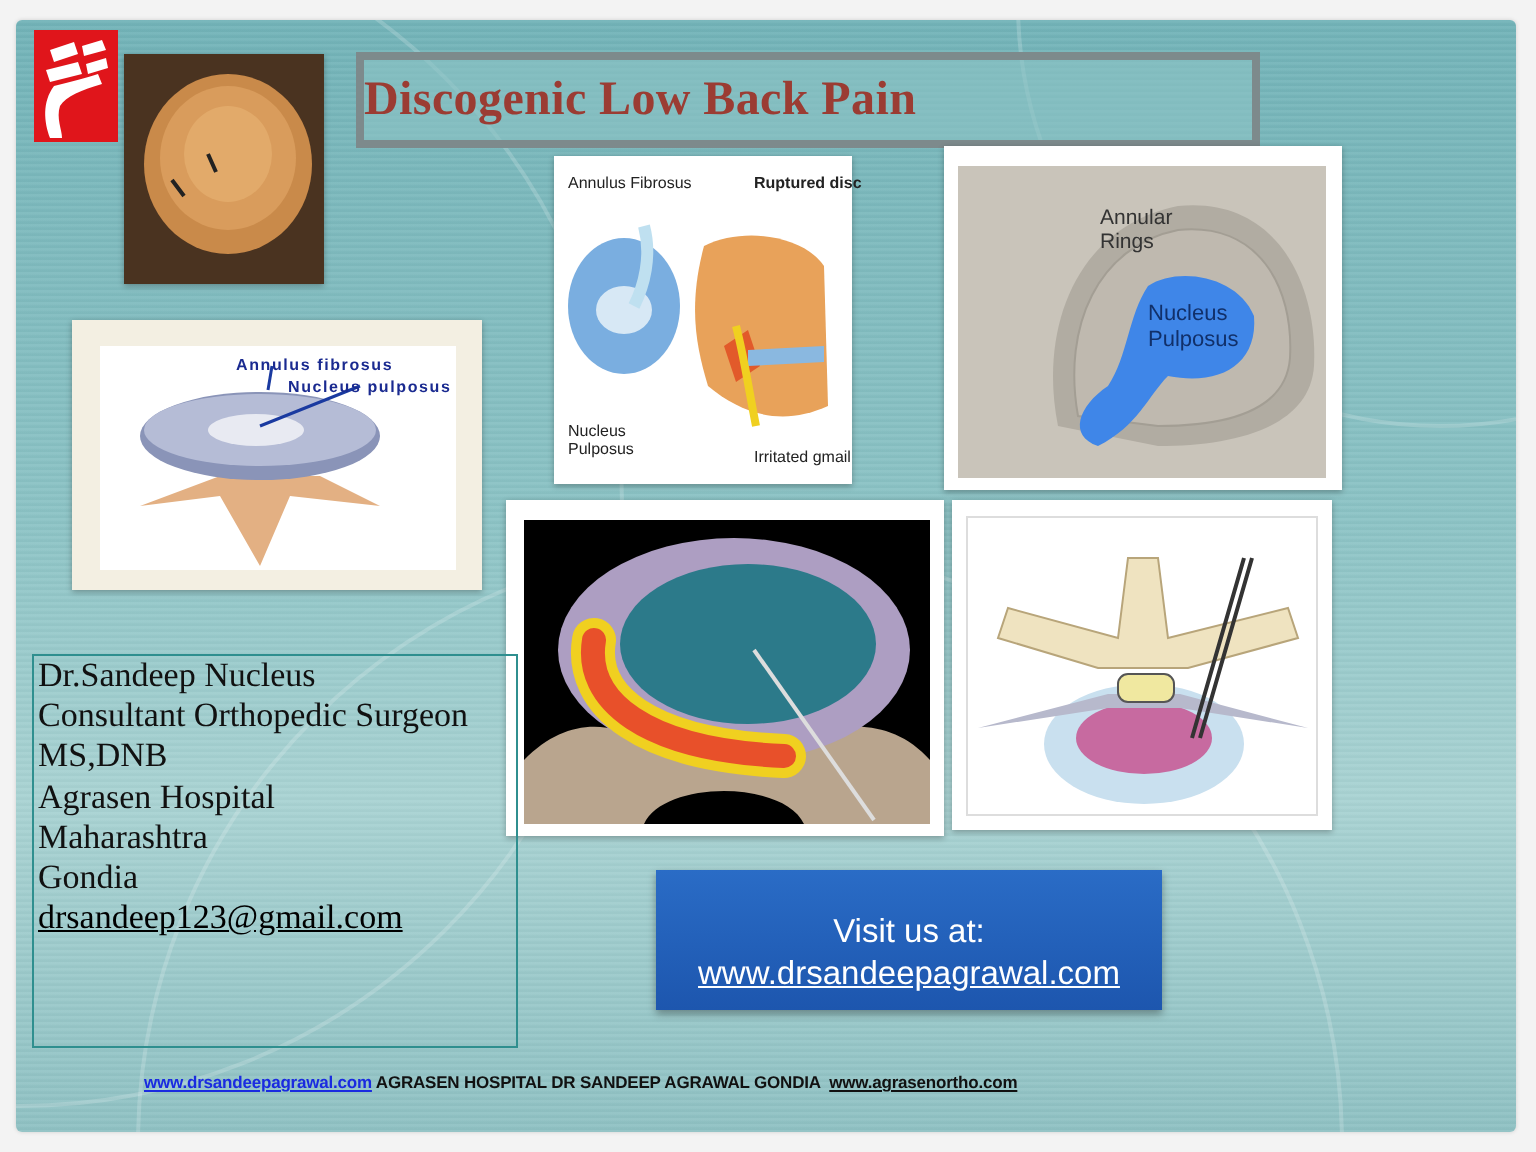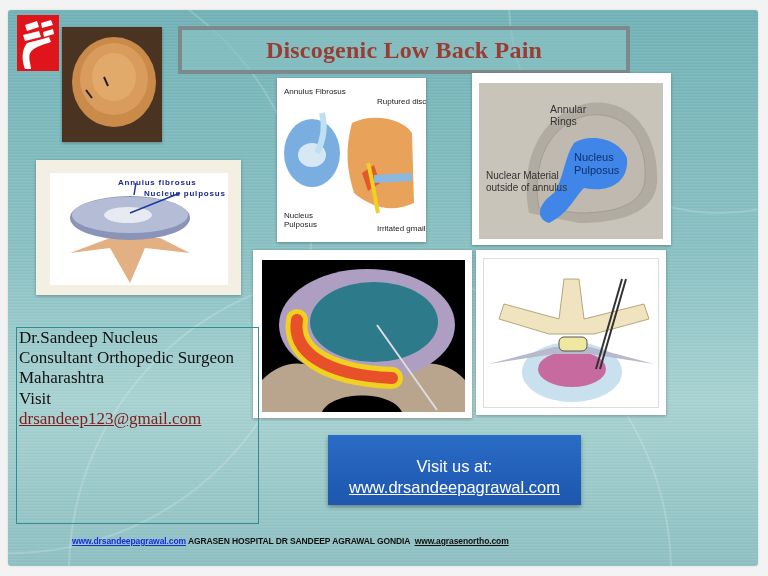--- a/index.html
+++ b/index.html
@@ -13,31 +13,31 @@
   }
   .slide::before {
     content:""; position:absolute; inset:0;
     background: repeating-linear-gradient(180deg, rgba(255,255,255,0.05) 0px, rgba(255,255,255,0.05) 1px, rgba(0,0,0,0.02) 2px, rgba(0,0,0,0.02) 3px);
   }
   .arc { position:absolute; border:2px solid rgba(255,255,255,0.18); border-radius:50%; }
   .logo { position:absolute; left:17px; top:15px; width:42px; height:56px; background:#e0151b; }
   .title-box {
     position:absolute; left:178px; top:26px; width:444px; height:40px;
     border:4px solid #7d8a8c; background:rgba(140,195,197,0.6);
-    display:flex; align-items:center; justify-content:center;
+    display:flex; align-items:center; justify-content:flex-start;
   }
   .title { font-family:"Liberation Serif", serif; font-weight:bold; font-size:24px; color:#9b3c33; letter-spacing:0.2px; }
   .photo { position:absolute; background:#fff; box-shadow:0 1px 3px rgba(0,0,0,0.3); }
   .photo .inner { position:absolute; overflow:hidden; }
   .info-box {
     position:absolute; left:16px; top:327px; width:241px; height:195px;
     border:1px solid #2f8f8f;
   }
   .info-line { font-family:"Liberation Serif", serif; font-size:17px; line-height:20.2px; color:#111; padding-left:2px; white-space:nowrap; }
-  .info-link { color:#7f1d1d; text-decoration:underline; }
+  .info-link { color:#000000; text-decoration:underline; }
   .visit {
     position:absolute; left:328px; top:435px; width:253px; height:70px;
     background:linear-gradient(180deg, #2a6cc6, #1d56ae);
     box-shadow:0 2px 4px rgba(0,0,0,0.35);
     text-align:center; color:#fff; font-size:16.5px; line-height:21px; padding-top:21px; box-sizing:border-box;
   }
   .visit u { text-decoration:underline; }
   .footer { position:absolute; left:72px; top:536px; font-size:8.5px; font-weight:bold; color:#111; white-space:nowrap; letter-spacing:-0.1px; }
   .footer .lnk1 { color:#1a2be0; text-decoration:underline; }
   .footer .lnk2 { color:#111; text-decoration:underline; }
@@ -79,36 +79,35 @@
       <ellipse cx="30" cy="70" rx="28" ry="34" fill="#7aaee0"></ellipse>
       <ellipse cx="30" cy="72" rx="14" ry="12" fill="#d7e8f5"></ellipse>
       <path d="M40 30 C44 45 40 60 35 70" stroke="#bfe0f0" stroke-width="6" fill="none"></path>
       <path d="M70 40 C90 30 120 35 130 50 L132 120 C110 130 90 125 72 110 C66 90 62 70 70 40 Z" fill="#e8a25a"></path>
       <path d="M80 90 L92 82 L98 100 L86 108 Z" fill="#e25a2a"></path>
       <path d="M92 92 L130 90 L130 98 L92 100 Z" fill="#8ab8e0"></path>
       <path d="M86 80 C90 95 92 110 96 130" stroke="#f0d020" stroke-width="4" fill="none"></path>
     </svg>
   </div>
   <span class="lbl" style="left:7px; top:9px;">Annulus Fibrosus</span>
-  <span class="lbl" style="left:100px; top:19px;">Ruptured disc</span>
+  <span class="lbl" style="left:100px; top:9px;font-weight:bold;">Ruptured disc</span>
   <span class="lbl" style="left:7px; top:133px; width:40px; white-space:normal; line-height:9px;">Nucleus Pulposus</span>
   <span class="lbl" style="left:100px; top:146px;">Irritated gmail</span>
 </div>
 
 <div class="photo" style="left:472px; top:73px; width:199px; height:172px;">
   <div class="inner" style="left:7px; top:10px; width:184px; height:156px; background:#c9c4ba;">
     <svg width="184" height="156" viewBox="0 0 184 156">
       <path d="M50 130 C40 80 60 30 110 20 C160 15 180 60 178 100 C176 130 140 140 100 140 Z" fill="#b1aca2"></path>
       <path d="M60 125 C52 80 70 40 110 32 C150 28 168 60 166 96 C164 122 136 130 100 130 Z" fill="#bfb9af" stroke="#a39e94"></path>
       <path d="M95 60 C110 50 140 55 148 75 C150 100 130 110 105 105 C95 115 90 130 70 140 C55 135 60 120 75 110 C85 95 85 75 95 60 Z" fill="#3f86e8"></path>
     </svg>
   </div>
   <span class="lbl" style="left:78px; top:30px; font-size:10.5px; line-height:12px; width:50px; white-space:normal; color:#333;">Annular Rings</span>
   <span class="lbl" style="left:102px; top:78px; font-size:11px; line-height:13px; width:55px; white-space:normal; color:#11306a;">Nucleus Pulposus</span>
-  <span class="lbl" style="left:14px; top:97px; font-size:10px; line-height:12px; width:85px; white-space:normal; color:#333;">Nuclear Material outside of annulus</span>
 </div>
 
 <div class="photo" style="left:36px; top:160px; width:205px; height:135px; background:#f3efe2;">
   <div class="inner" style="left:14px; top:13px; width:178px; height:112px; background:#fff;">
     <svg width="178" height="112" viewBox="0 0 178 112">
       <path d="M20 80 L60 75 L80 110 L95 75 L140 80 L110 65 L60 65 Z" fill="#e3b083"></path>
       <ellipse cx="80" cy="45" rx="60" ry="22" fill="#8a94b8"></ellipse>
       <ellipse cx="80" cy="42" rx="58" ry="18" fill="#b5bcd6"></ellipse>
       <ellipse cx="78" cy="42" rx="24" ry="8" fill="#e8eaf2"></ellipse>
       <path d="M80 40 L130 20" stroke="#1a3aa0" stroke-width="1.5"></path>
@@ -141,22 +140,24 @@
       <path d="M5 105 L70 88 L106 88 L170 105 L106 95 L70 95 Z" fill="#b7b9cc"></path>
       <rect x="75" y="78" width="28" height="14" rx="5" fill="#f0e8a0" stroke="#555"></rect>
       <path d="M138 20 L112 110 M142 20 L116 110" stroke="#333" stroke-width="2"></path>
     </svg>
   </div>
 </div>
 
 <div class="info-box">
   <div class="info-line">Dr.Sandeep Nucleus</div>
   <div class="info-line">Consultant Orthopedic Surgeon</div>
+  <div class="info-line">MS,DNB</div>
+  <div class="info-line">Agrasen Hospital</div>
   <div class="info-line">Maharashtra</div>
-  <div class="info-line">Visit</div>
+  <div class="info-line">Gondia</div>
   <div class="info-line"><a class="info-link">drsandeep123@gmail.com</a></div>
 </div>
 
 <div class="visit">
   <div>Visit us at:</div>
   <div><u>www.drsandeepagrawal.com</u></div>
 </div>
 
 <div class="footer">
   <span class="lnk1">www.drsandeepagrawal.com</span><span style="white-space:pre;"> AGRASEN HOSPITAL DR SANDEEP AGRAWAL GONDIA  </span><span class="lnk2">www.agrasenortho.com</span>

